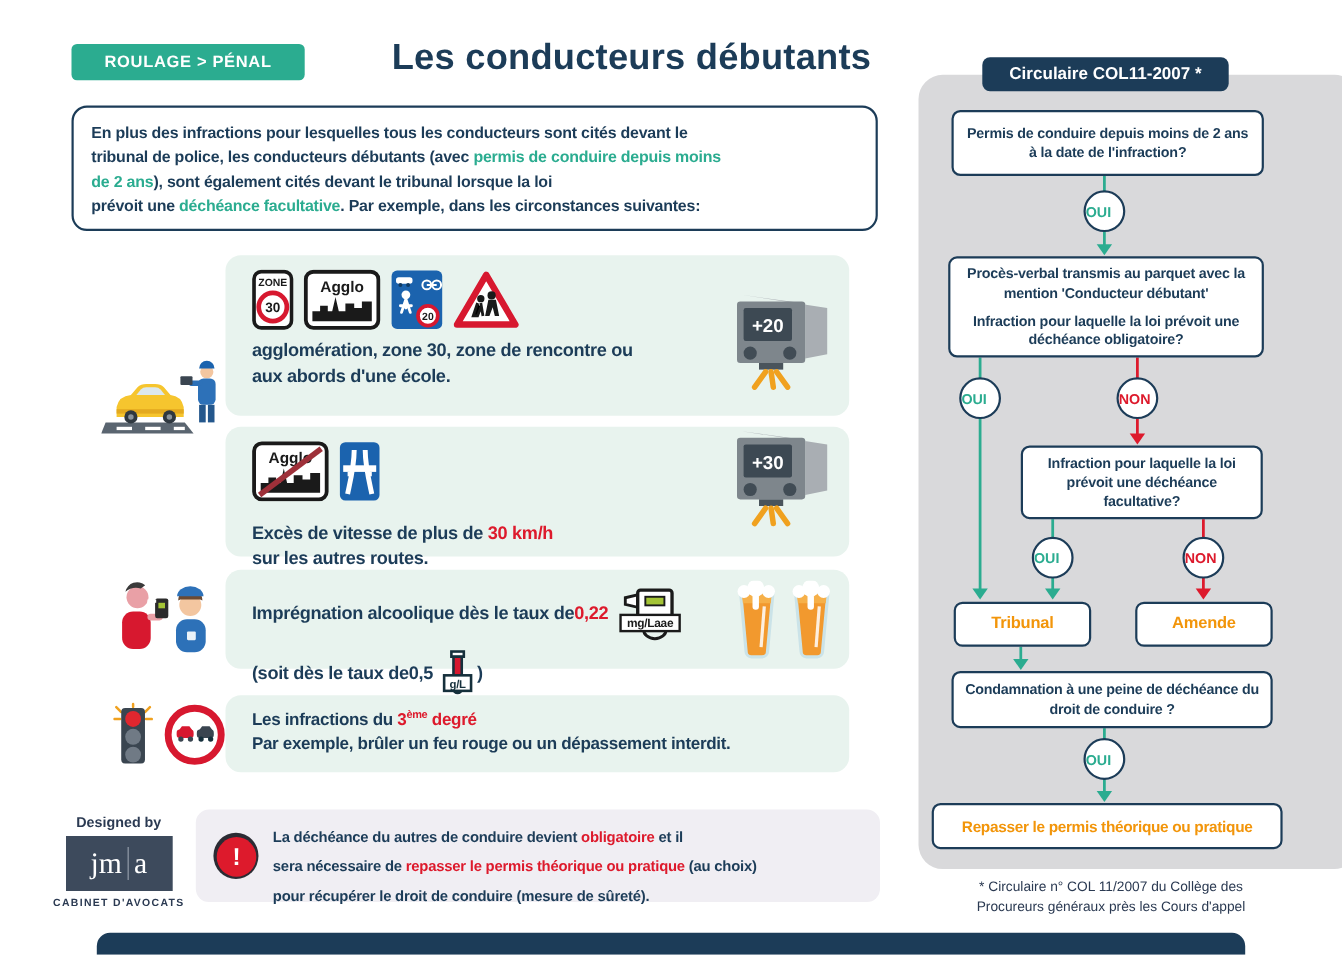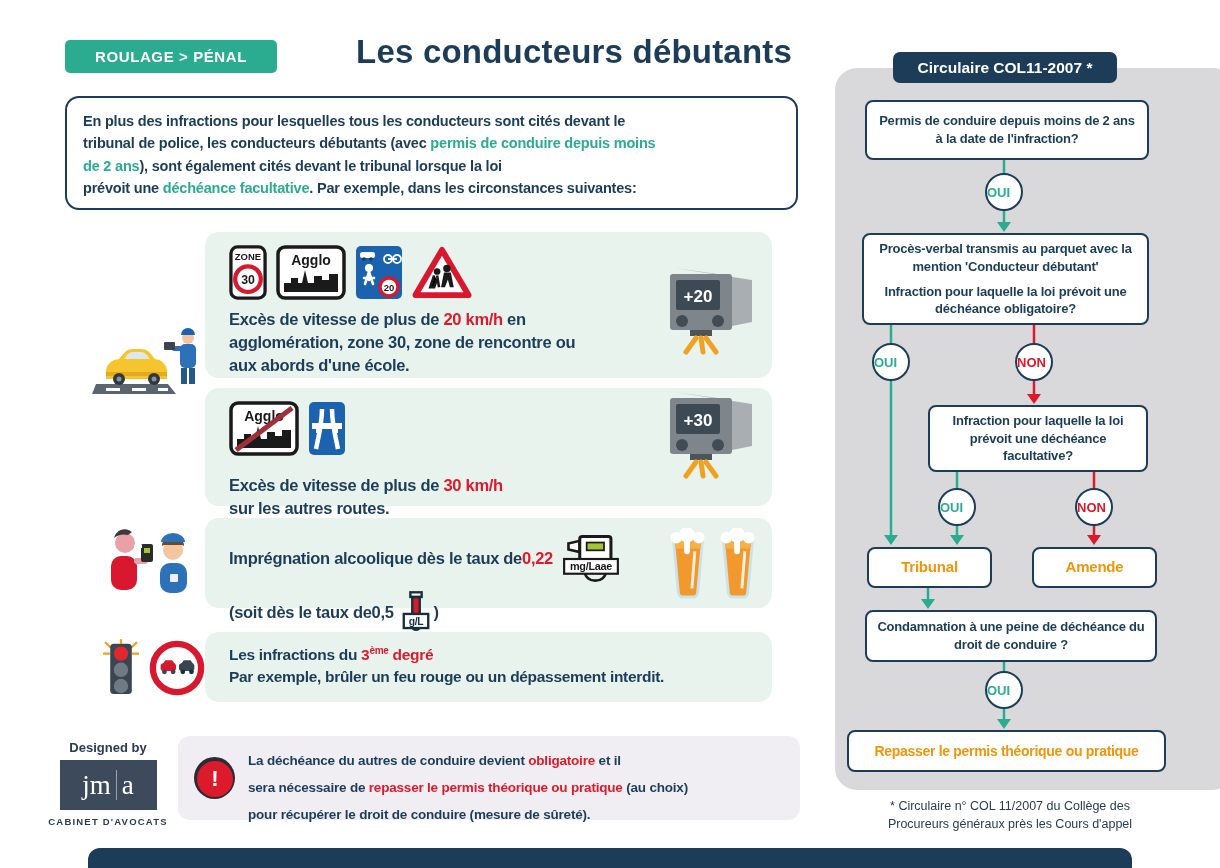--- a/index.html
+++ b/index.html
@@ -169,21 +169,20 @@
     </svg>
     <svg width="60" height="55" viewBox="0 0 60 56">
       <path d="M30 5 L57 51 H3 Z" fill="#fff" stroke="#D7182F" stroke-width="6" stroke-linejoin="round"></path>
       <circle cx="25" cy="27" r="3.4" fill="#1a1a1a"></circle>
       <path d="M22 31 l-4 12 h4 l3 -8 M25 31 l2 12" stroke="#1a1a1a" stroke-width="2.6"></path>
       <circle cx="35" cy="24" r="3.8" fill="#1a1a1a"></circle>
       <path d="M32 28 h7 l3 15 h-4 l-2 -8 l-3 8 h-4 Z" fill="#1a1a1a"></path>
     </svg>
   </div>
   <div class="card-text" style="margin-top:8px">
-    <div><span>Excès de vitesse de plus de </span><span class="red">20 km/h</span><span> en</span></div>
     <div>agglomération, zone 30, zone de rencontre ou</div>
     <div>aux abords d'une école.</div>
   </div>
   <svg class="radar" style="left:455px;top:32px" width="100" height="92" viewBox="0 0 100 92">
     <polygon points="14,4 92,16 92,58 72,62 72,12" fill="#A9AEB3"></polygon>
     <rect x="10" y="10" width="62" height="56" rx="3" fill="#7E868C"></rect>
     <rect x="16" y="16" width="44" height="30" rx="2" fill="#3D4953"></rect>
     <text x="38" y="38" font-size="17" font-weight="bold" fill="#fff" text-anchor="middle">+20</text>
     <circle cx="22" cy="57" r="6" fill="#414C55"></circle>
       <circle cx="58" cy="57" r="6" fill="#414C55"></circle>

